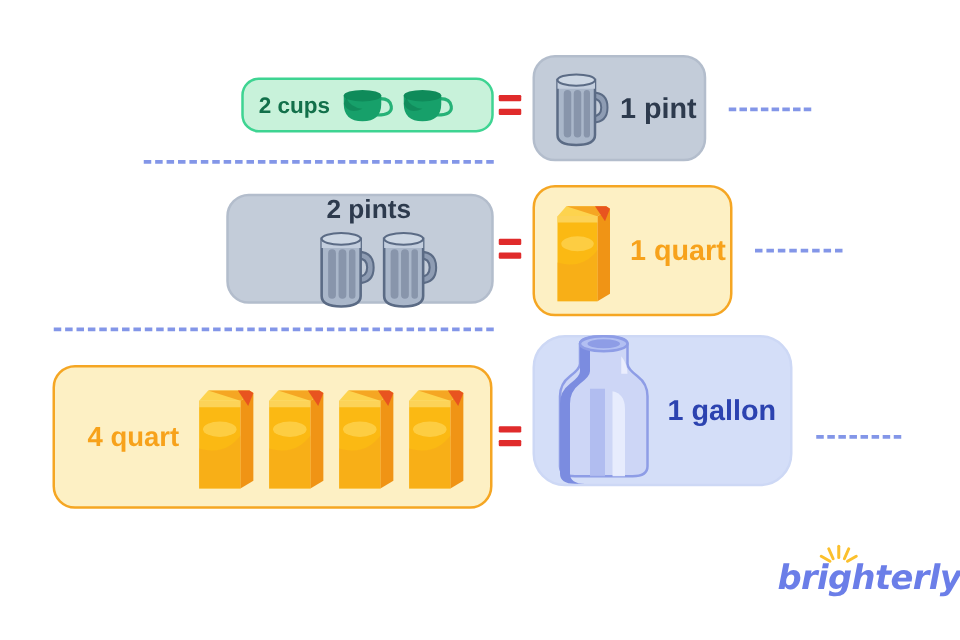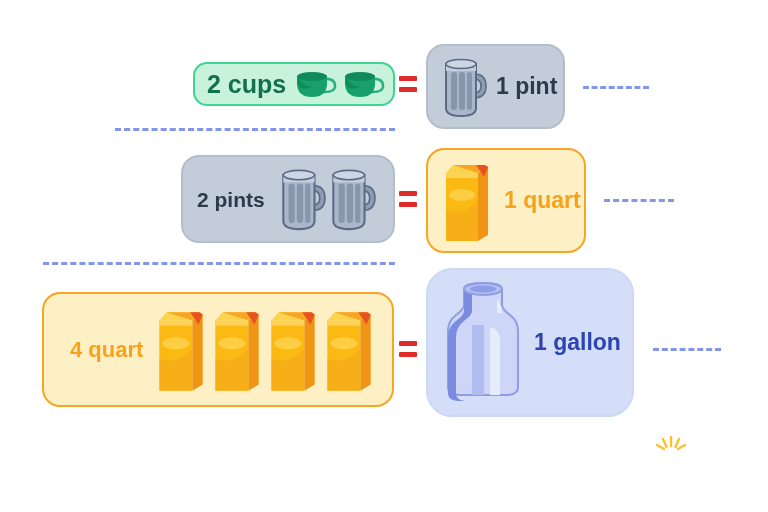--- a/index.html
+++ b/index.html
@@ -110,21 +110,21 @@
     left: 0;
     bottom: 2px;
   }
 </style>
 </head>
 <body>
 
 <div id="stage">
 
   <div class="panel p-green" style="left:193px; top:62px; width:202px; height:44px; padding-left:12px;">
-    <span class="panel-label" style="font-size:25px;">2 cups</span>
+    <span class="panel-label" style="font-size:18px;">2 cups</span>
     <span class="icon-row" style="margin-left:8px;">
       <svg width="46" height="34" viewBox="0 0 46 34">
         <path d="M30 12 q10 -1 11 6 q1 7 -11 7 z" fill="none" stroke="#26b277" stroke-width="2.5"></path>
         <path d="M3 9 h30 v7 q0 14 -15 14 q-15 0 -15 -14 z" fill="#17a06a"></path>
         <ellipse cx="18" cy="9.5" rx="15" ry="4.6" fill="#0f8b5a"></ellipse>
         <path d="M5 11 q3 8 13 9 q-11 5 -15 -4 z" fill="#0d7b50" opacity="0.55"></path>
       </svg>
       <svg width="46" height="34" viewBox="0 0 46 34" style="margin-left:2px;">
         <path d="M30 12 q10 -1 11 6 q1 7 -11 7 z" fill="none" stroke="#26b277" stroke-width="2.5"></path>
         <path d="M3 9 h30 v7 q0 14 -15 14 q-15 0 -15 -14 z" fill="#17a06a"></path>
@@ -149,21 +149,21 @@
       <path d="M8 12 h30 v7 h-30 z" fill="#c3cede"></path>
       <ellipse cx="23" cy="12" rx="15" ry="4.5" fill="#cdd7e4" stroke="#5b6b85" stroke-width="1.6"></ellipse>
     </svg>
     <span class="panel-label" style="font-size:23px; margin-left:8px;">1 pint</span>
   </div>
 
   <div class="dash-rule" style="left:583px; top:86px; width:66px;"></div>
 
   <div class="dash-rule" style="left:115px; top:128px; width:280px;"></div>
 
-  <div class="panel p-gray" style="left:181px; top:155px; width:214px; height:88px; padding-left:14px;">
+  <div class="panel p-gray" style="left:181px; top:155px; width:214px; height:88px; padding-left:14px;flex-direction:column;">
     <span class="panel-label" style="font-size:21px;">2 pints</span>
     <span class="icon-row" style="margin-left:10px;">
       <svg width="52" height="74" viewBox="0 0 50 70">
         <path d="M36 22 q12 0 12 12 q0 12 -12 12 l0 -5 q7 0 7 -7 q0 -7 -7 -7 z" fill="#8e9cb3" stroke="#5b6b85" stroke-width="1.6"></path>
         <path d="M8 12 h30 v44 q0 8 -15 8 q-15 0 -15 -8 z" fill="#aab7ca" stroke="#5b6b85" stroke-width="2"></path>
         <rect x="13" y="20" width="6" height="38" rx="3" fill="#8895ab"></rect>
         <rect x="21" y="20" width="6" height="38" rx="3" fill="#8895ab"></rect>
         <rect x="29" y="20" width="5" height="38" rx="2.5" fill="#8895ab"></rect>
         <path d="M8 12 h30 v7 h-30 z" fill="#c3cede"></path>
         <ellipse cx="23" cy="12" rx="15" ry="4.5" fill="#cdd7e4" stroke="#5b6b85" stroke-width="1.6"></ellipse>
@@ -247,21 +247,21 @@
         <path d="M8 55 q20 6 32 -10 l0 41 l-32 0 z" fill="#f5a81c" opacity="0.55"></path>
       </svg>
     </span>
   </div>
 
   <div class="equals" style="left:399px; top:341px;">
     <span></span>
     <span></span>
   </div>
 
-  <div class="panel p-blue" style="left:426px; top:268px; width:208px; height:149px; padding-left:14px; border-radius:26px;text-align:center;">
+  <div class="panel p-blue" style="left:426px; top:268px; width:208px; height:121px; padding-left:14px; border-radius:26px;text-align:center;">
     <svg width="82" height="135" viewBox="0 0 82 135">
       <path d="M22 14 q0 -6 19 -6 q19 0 19 6 l0 16 q0 4 8 10 q8 6 8 16 l0 56 q0 8 -12 8 l-46 0 q-12 0 -12 -8 l0 -56 q0 -10 8 -16 q8 -6 8 -10 z" fill="#cdd6f6" stroke="#8e9de6" stroke-width="2"></path>
       <path d="M14 62 q0 -10 8 -16 q8 -6 8 -10 l0 -22 l-8 0 l0 22 q0 4 -8 10 q-8 6 -8 16 l0 56 q0 8 12 8 l8 0 q-12 0 -12 -8 z" fill="#7b8ce0"></path>
       <path d="M30 50 l0 70 l12 0 l0 -70 z" fill="#aebaf0" opacity="0.9"></path>
       <path d="M48 52 q10 2 10 14 l0 54 l-10 0 z" fill="#e8edfd" opacity="0.95"></path>
       <ellipse cx="41" cy="14" rx="19" ry="6" fill="#b2bff2" stroke="#8e9de6" stroke-width="2"></ellipse>
       <ellipse cx="41" cy="14" rx="13" ry="3.6" fill="#8e9de6"></ellipse>
       <path d="M55 24 q5 6 5 14 l-5 0 z" fill="#eef1fe" opacity="0.85"></path>
     </svg>
     <span class="panel-label" style="font-size:23px; margin-left:10px;">1 gallon</span>
@@ -272,15 +272,16 @@
   <div class="logo">
     <svg width="38" height="22" viewBox="0 0 38 22" style="position:absolute; left:30px; top:0;">
       <g stroke="#fbc02d" stroke-width="2.4" stroke-linecap="round">
         <line x1="19" y1="3" x2="19" y2="12"></line>
         <line x1="11" y1="5" x2="14.5" y2="13"></line>
         <line x1="27" y1="5" x2="23.5" y2="13"></line>
         <line x1="5" y1="11" x2="12" y2="15"></line>
         <line x1="33" y1="11" x2="26" y2="15"></line>
       </g>
     </svg>
+    <span class="logo-text">brighterly</span>
   </div>
 
 </div>
 
 </body></html>

